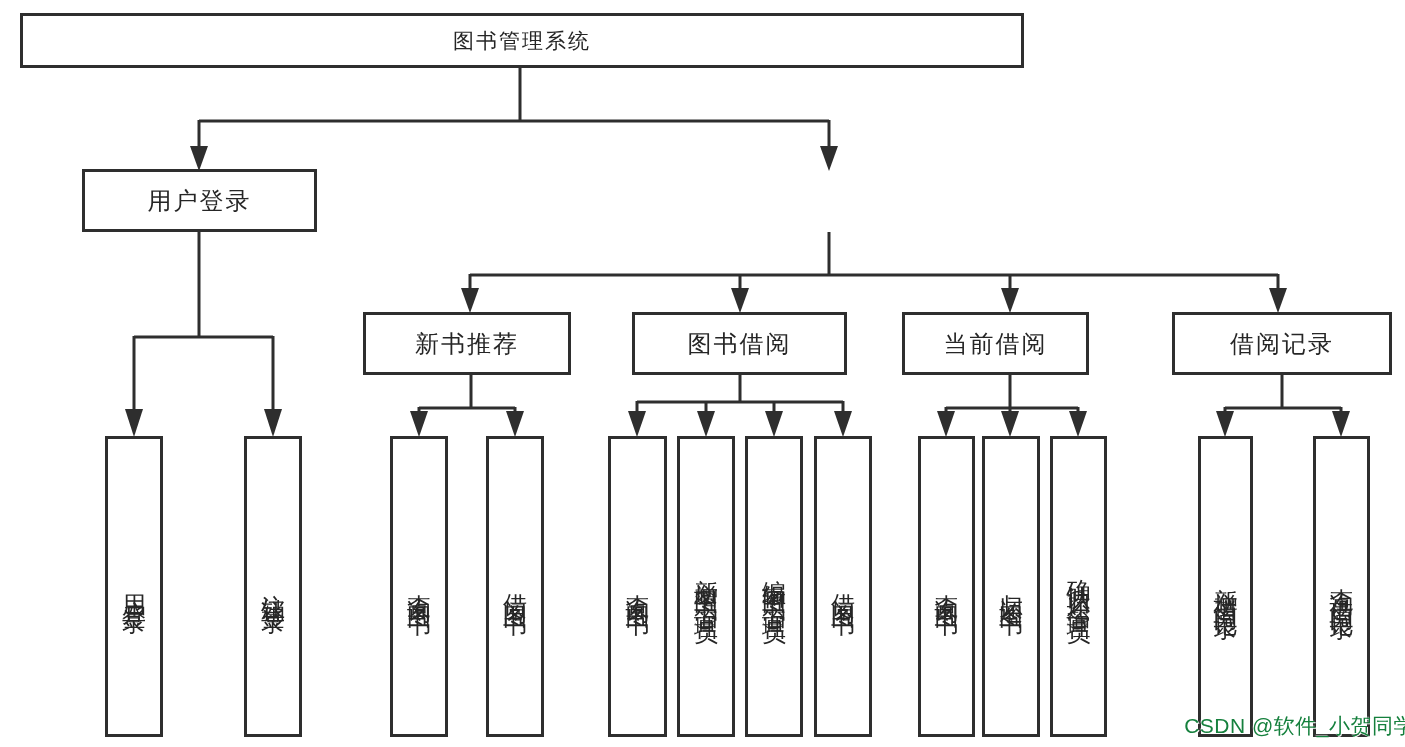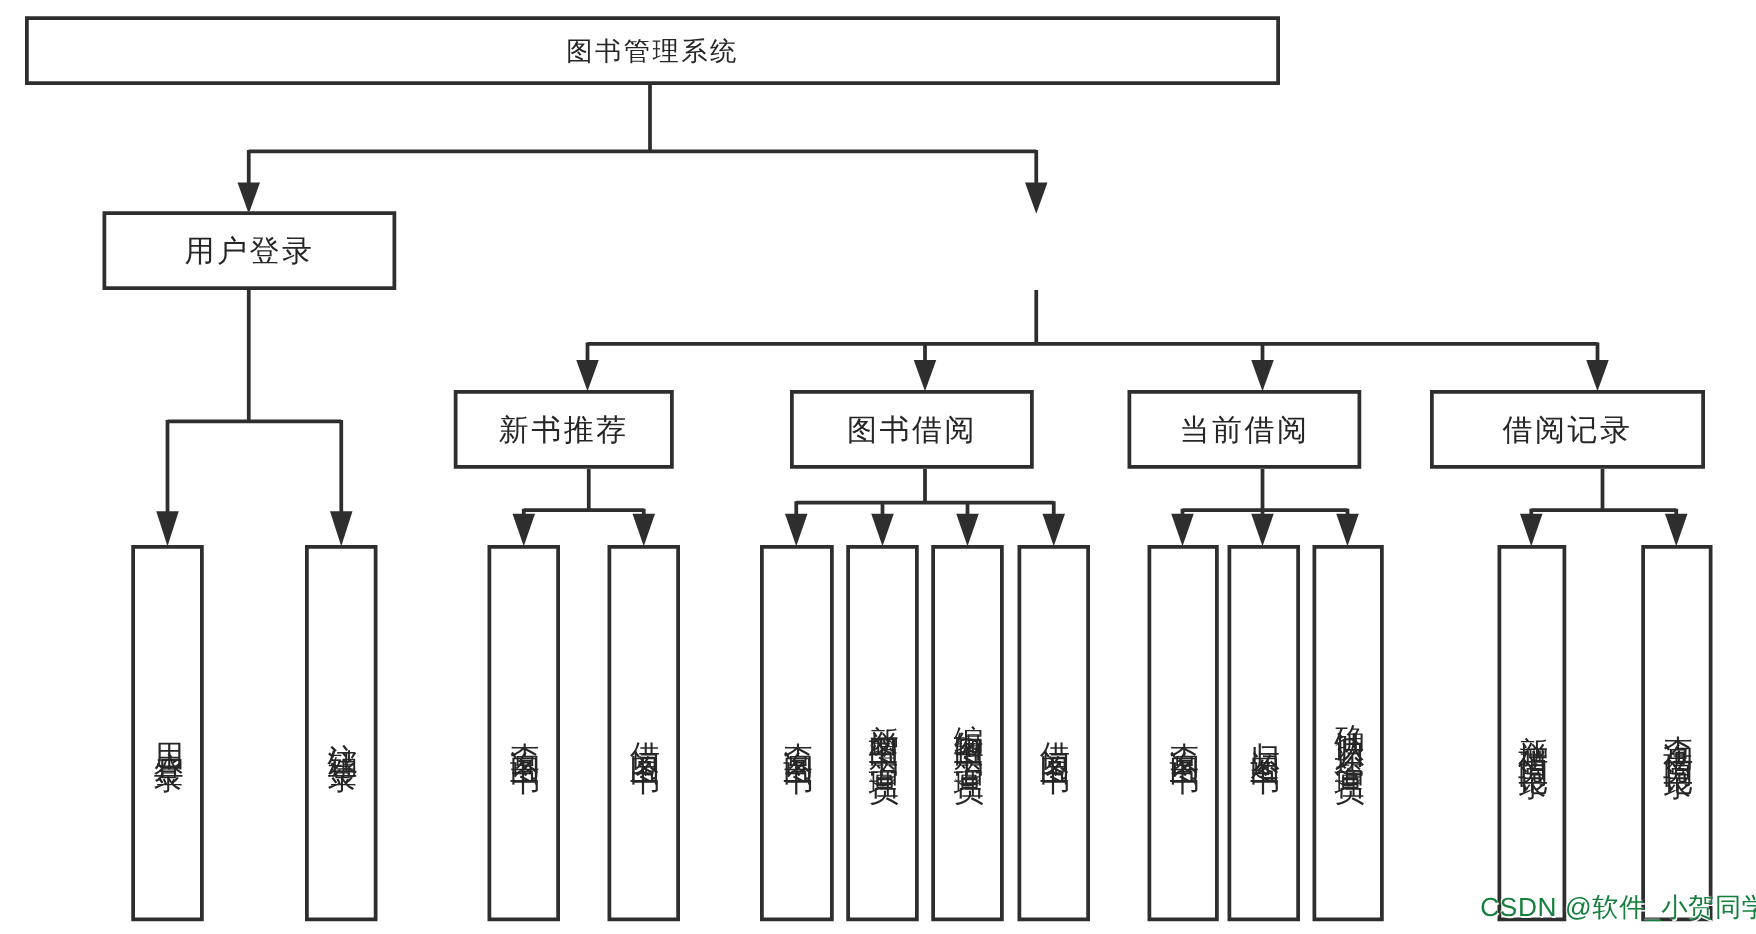--- a/index.html
+++ b/index.html
@@ -107,30 +107,30 @@
   </svg>
 
   <div class="box" style="left:20px;top:13px;width:1004px;height:55px;">
     <span class="hlabel root-label">图书管理系统</span>
   </div>
 
   <div class="box lvl2" style="left:82px;width:235px;">
     <span class="hlabel">用户登录</span>
   </div>
 
-  <div class="box lvl3" style="left:363px;width:176px;">
+  <div class="box lvl3" style="left:363px;width:208px;">
     <span class="hlabel">新书推荐</span>
   </div>
-  <div class="box lvl3" style="left:632px;width:195px;">
+  <div class="box lvl3" style="left:632px;width:215px;">
     <span class="hlabel">图书借阅</span>
   </div>
   <div class="box lvl3" style="left:902px;width:187px;">
     <span class="hlabel">当前借阅</span>
   </div>
-  <div class="box lvl3" style="left:1144px;width:220px;">
+  <div class="box lvl3" style="left:1172px;width:220px;">
     <span class="hlabel">借阅记录</span>
   </div>
 
   <div class="box leaf" style="left:105px;width:58px;">
     <span class="vlabel">用户登录</span>
   </div>
   <div class="box leaf" style="left:244px;width:58px;">
     <span class="vlabel">注销登录</span>
   </div>
 

